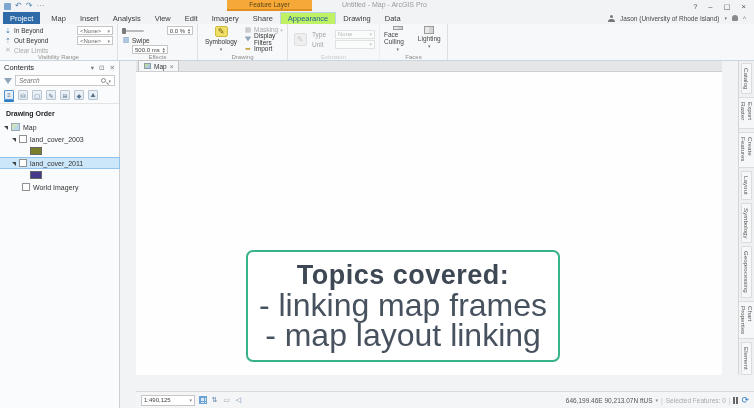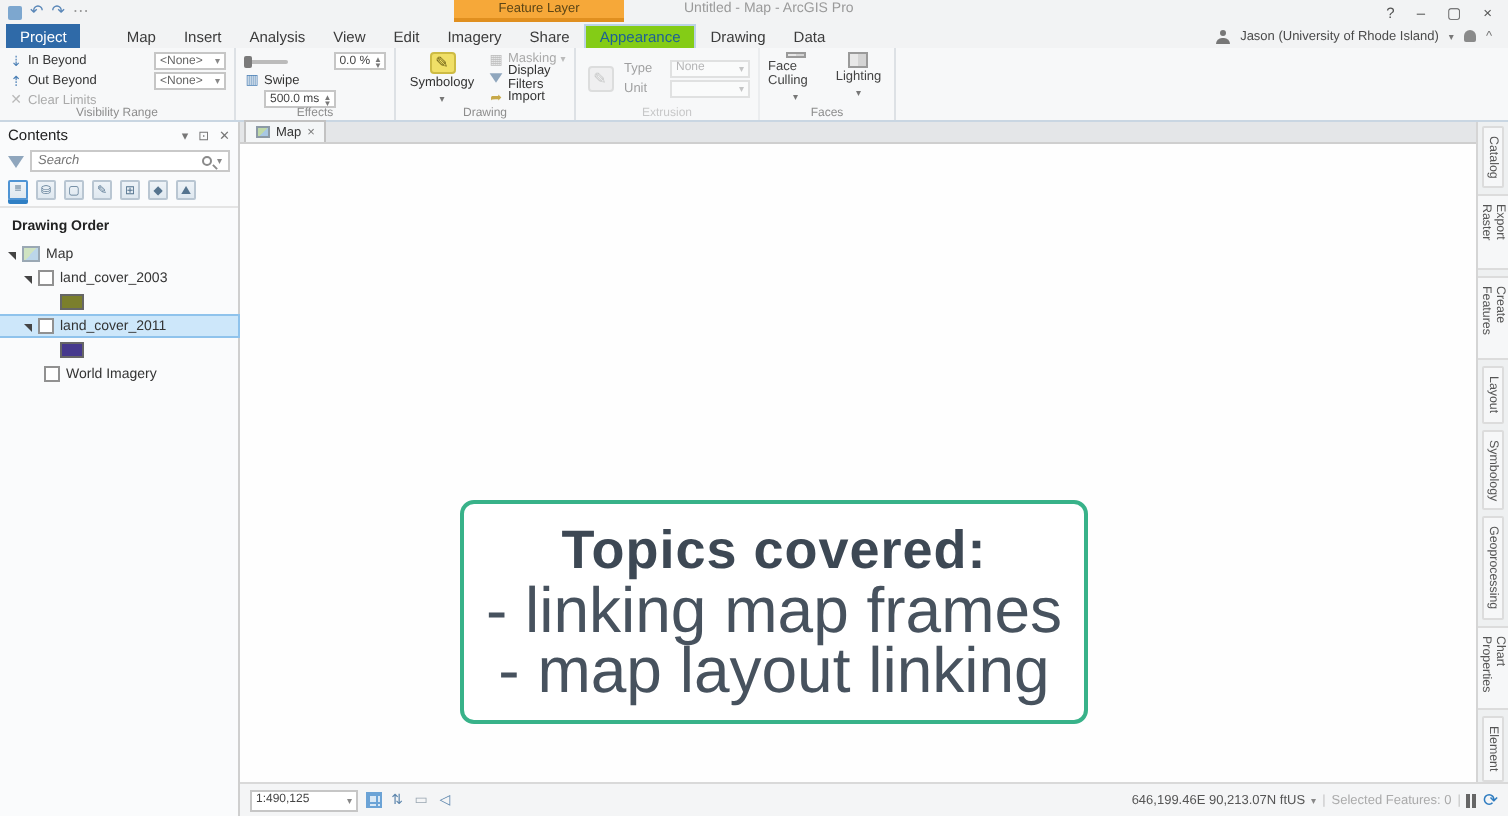--- a/index.html
+++ b/index.html
@@ -13,22 +13,22 @@
   .qat .g{cursor:default;line-height:10px;}
   .savebox{width:7px;height:7px;background:#7da7cf;border-radius:1px;}
   .chip{position:absolute;left:227px;top:0;width:85px;height:11px;background:#f6a839;border-bottom:2px solid #e08f1f;
         font-size:6.5px;color:#5b4516;display:flex;align-items:center;justify-content:center;}
   .wtitle{position:absolute;left:342px;top:1px;font-size:7px;color:#9a9a9a;}
   .wctrls{margin-left:auto;display:flex;gap:11px;padding-right:8px;font-size:7.5px;color:#555;}
 
   
   .tabrow{height:12px;display:flex;align-items:stretch;background:#f2f3f4;padding-left:3px;flex:0 0 12px;font-size:7.5px;}
   .rtab{padding:0 7px;display:flex;align-items:center;color:#3b3b3b;cursor:default;}
-  .rtab.project{background:#2f6aa8;color:#fff;margin-right:16px;}
-  .rtab.active{background:#84cc16;border:1px solid #bcd3e6;border-bottom:none;color:#1d6195;}
+  .rtab.project{background:#2f6aa8;color:#fff;margin-right:4px;}
+  .rtab.active{background:#bef264;border:1px solid #bcd3e6;border-bottom:none;color:#1d6195;}
   .acct{margin-left:auto;display:flex;align-items:center;gap:5px;padding-right:8px;font-size:6.5px;color:#4a4a4a;}
   .person{width:7px;height:7px;position:relative;}
   .person i{position:absolute;left:2px;top:0;width:3px;height:3px;border-radius:50%;background:#777;}
   .person b{position:absolute;left:0;bottom:0;width:7px;height:3px;border-radius:3px 3px 0 0;background:#777;}
   .bell{width:6px;height:6px;background:#8a8a8a;border-radius:3px 3px 1px 1px;}
 
   
   .ribbon{height:37px;background:#f7f8f9;border-bottom:1px solid #c9d6e2;display:flex;flex:0 0 37px;}
   .rgroup{position:relative;border-right:1px solid #dde1e5;padding:2px 4px 8px 4px;display:flex;gap:4px;}
   .glabel{position:absolute;bottom:0;left:0;right:0;text-align:center;font-size:6px;color:#8d8d8d;}
@@ -43,21 +43,21 @@
   .mini{width:8px;height:8px;display:inline-flex;align-items:center;justify-content:center;font-size:7px;color:#4a7fb5;}
   .bigbtn{width:38px;display:flex;flex-direction:column;align-items:center;justify-content:center;gap:1px;font-size:6.5px;color:#333;cursor:default;}
   .pencil{width:13px;height:13px;background:#f0df67;border:1px solid #cdbb44;border-radius:2px;display:flex;align-items:center;justify-content:center;font-size:8px;color:#6d5f13;}
   .slider{width:22px;height:2px;background:#bbb;position:relative;border-radius:1px;}
   .slider i{position:absolute;left:0;top:-2px;width:4px;height:6px;background:#7a7a7a;border-radius:1px;}
   .facebtn{display:flex;flex-direction:column;align-items:center;font-size:6.5px;color:#444;gap:1px;width:30px;}
   .cube{width:10px;height:8px;border:1px solid #9a9a9a;background:linear-gradient(90deg,#e8e8e8 50%,#d4d4d4 50%);}
   .dimmed{opacity:.45;}
 
   
-  .main{flex:1;display:grid;grid-template-columns:120px 1fr 16px;grid-template-rows:1fr 17px;min-height:0;}
+  .main{flex:1;display:grid;grid-template-columns:120px 1fr 16px;grid-template-rows:1fr 17px;min-height:0;gap:16px;}
 
   
   .contents{grid-row:1/3;background:#fafbfc;border-right:1px solid #cfcfcf;display:flex;flex-direction:column;font-size:7px;}
   .chead{height:13px;display:flex;align-items:center;padding:0 4px;color:#222;font-size:7.5px;}
   .chead .hic{margin-left:auto;display:flex;gap:5px;color:#777;font-size:6.5px;}
   .searchrow{display:flex;align-items:center;gap:3px;padding:1px 4px 2px 4px;}
   .funnel{width:0;height:0;border-left:4px solid transparent;border-right:4px solid transparent;border-top:6px solid #8fa6bd;}
   .sbox{flex:1;height:11px;background:#fff;border:1px solid #c9c9c9;display:flex;align-items:center;padding:0 3px;gap:2px;}
   .sbox input{border:none;outline:none;flex:1;font-size:6.5px;font-style:italic;color:#999;width:50px;font-family:"Liberation Sans",sans-serif;background:transparent;}
   .mag{width:5px;height:5px;border:1px solid #8a8a8a;border-radius:50%;position:relative;}

